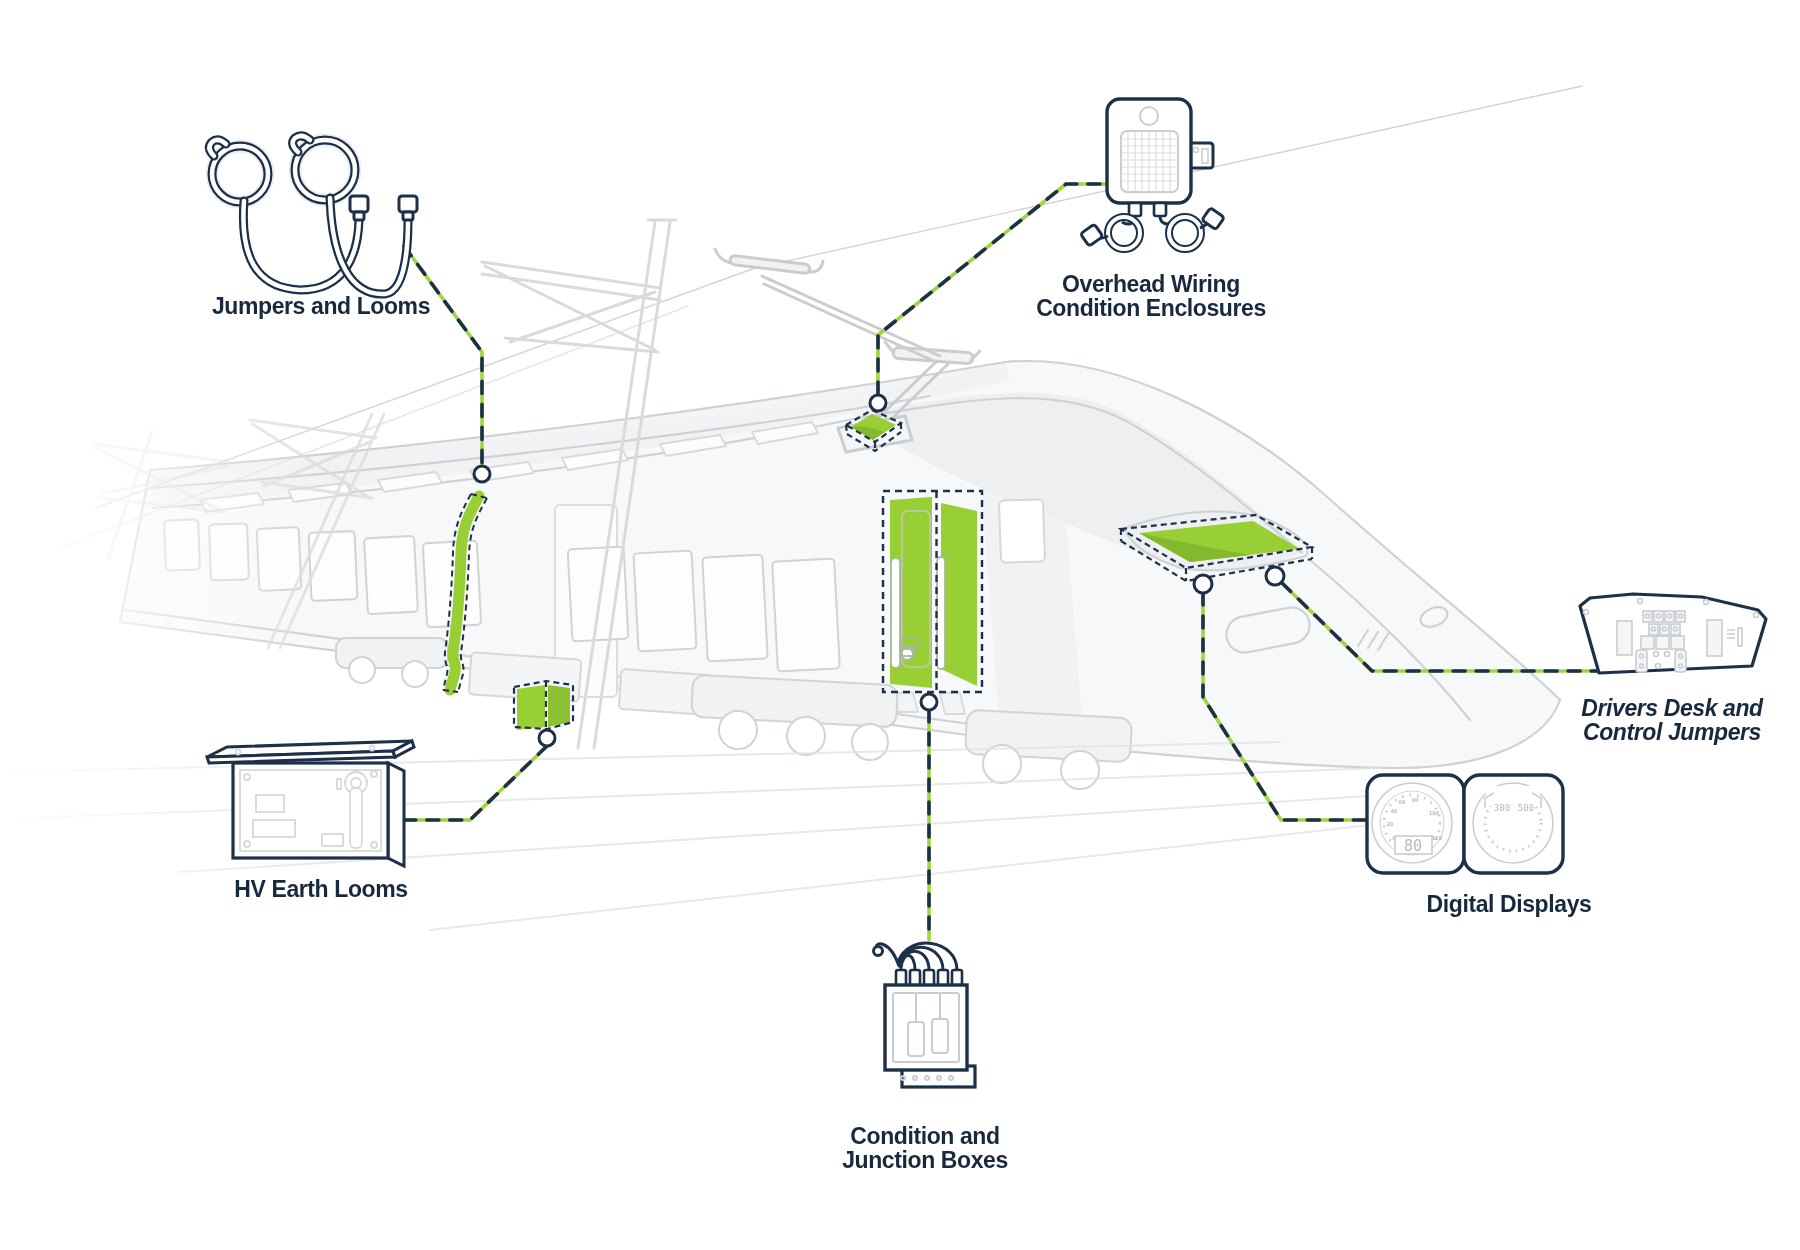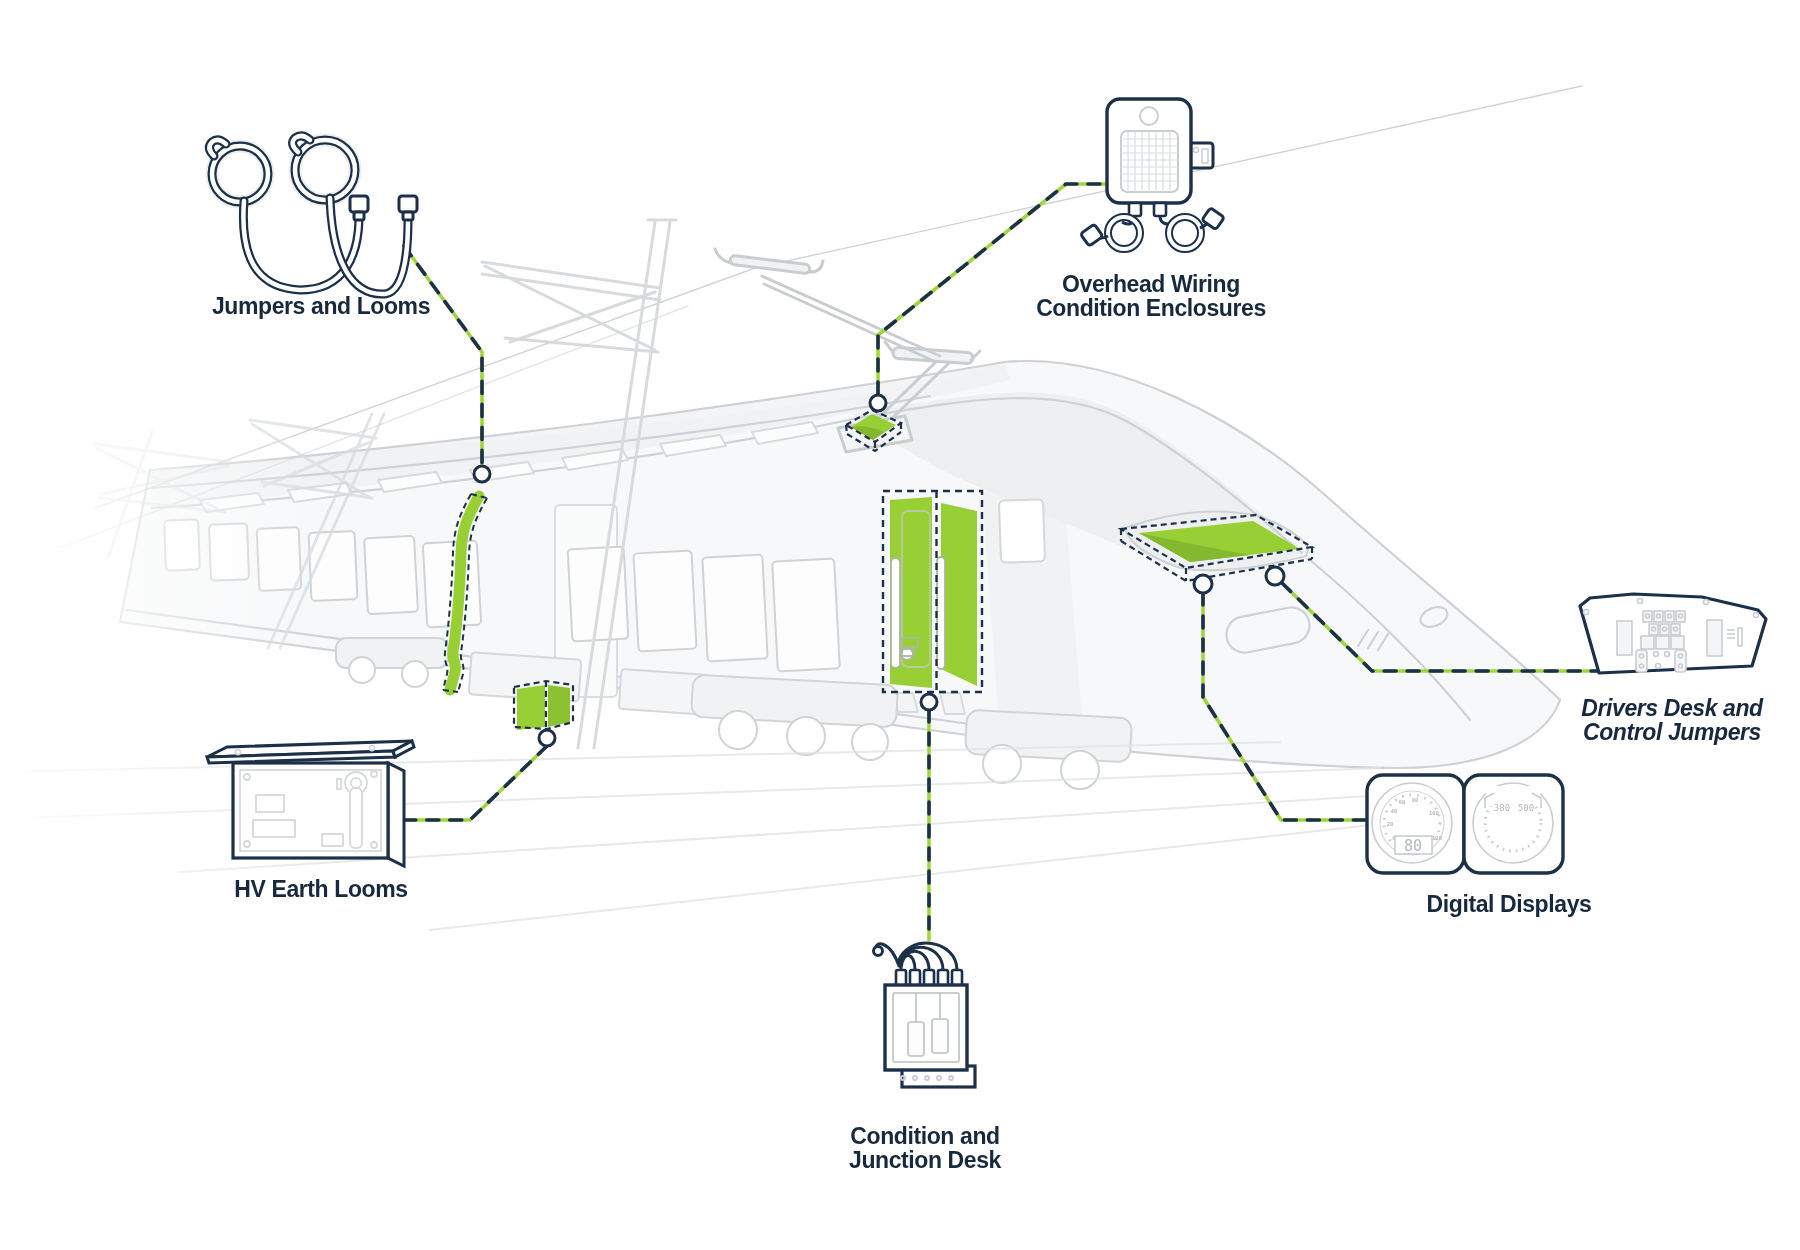--- a/index.html
+++ b/index.html
@@ -438,21 +438,21 @@
 
 <div class="callout-label" style="left:1151px; top:272px;">
   <div>Overhead Wiring</div>
   <div>Condition Enclosures</div>
 </div>
 
 <div class="callout-label" style="left:321px; top:877px;">HV Earth Looms</div>
 
 <div class="callout-label" style="left:925px; top:1124px;">
   <div>Condition and</div>
-  <div>Junction Desk</div>
+  <div>Junction Boxes</div>
 </div>
 
 <div class="callout-label" style="left:1465px; top:892px;margin-left:44px;">Digital Displays</div>
 
 <div class="callout-label" style="left:1672px; top:696px;font-style:italic;">
   <div>Drivers Desk and</div>
   <div>Control Jumpers</div>
 </div>
 
 </div>

